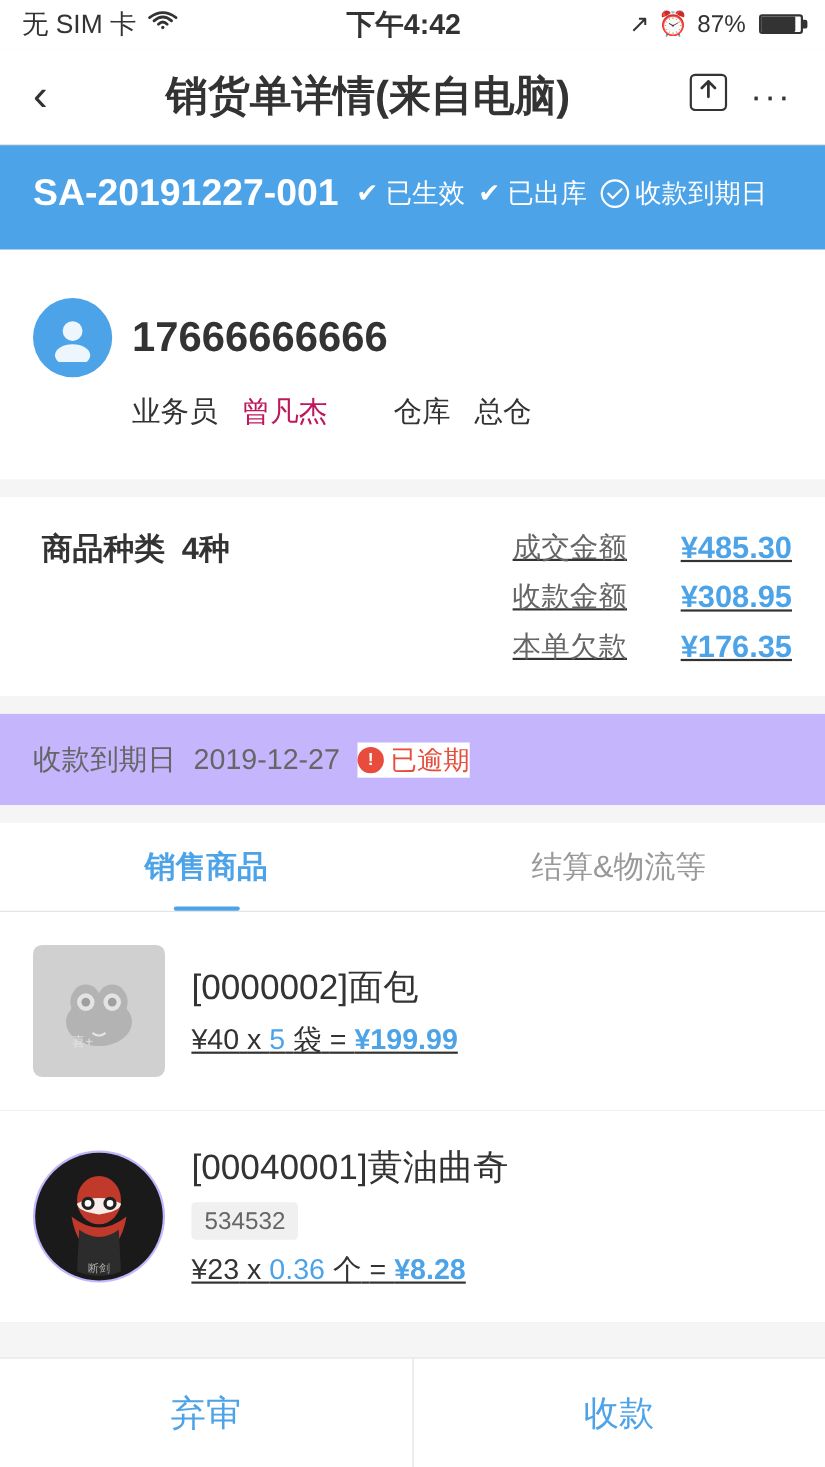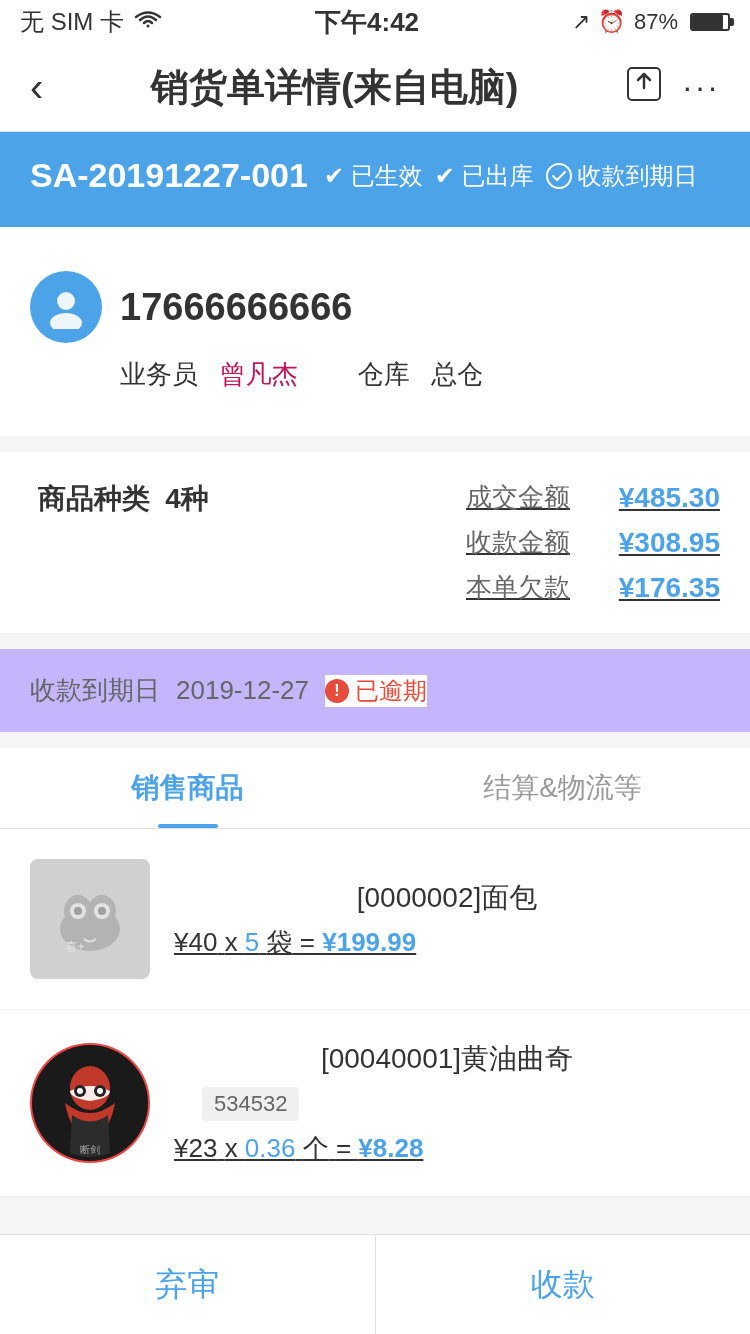--- a/index.html
+++ b/index.html
@@ -197,30 +197,29 @@
       overflow: hidden;
     }
     .product-thumb.owl {
       background: #d0d0d0;
     }
     .product-thumb.black {
       background: #1a1a1a;
       border-radius: 50%;
     }
     .product-info { flex: 1; }
-    .product-name { font-size: 28px; color: #333; margin-bottom: 8px; text-align: center; }
+    .product-name { font-size: 32px; color: #333; margin-bottom: 8px; }
     .product-badge {
       display: inline-block;
       background: #f0f0f0;
       color: #666;
       font-size: 22px;
       padding: 4px 12px;
       border-radius: 4px;
       margin-bottom: 10px;
-      margin-left: 28px;
     }
     .product-price { font-size: 26px; color: #333; text-decoration: underline; }
     .product-price .qty { color: #4DA3E8; }
     .product-price .total { color: #4DA3E8; font-weight: 600; }
 
     
     .bottom-bar {
       position: fixed;
       bottom: 0;
       left: 0;
@@ -393,21 +392,21 @@
         <span> x </span>
         <span class="qty">5</span>
         <span>袋</span>
         <span> = </span>
         <span class="total">¥199.99</span>
       </div>
     </div>
   </div>
 
   <div class="product-item">
-    <div class="product-thumb black" style="border-radius:50%;background:#ef4444;overflow:hidden;">
+    <div class="product-thumb black" style="border-radius:50%;background:#c4b5fd;overflow:hidden;">
       <svg width="120" height="120" viewBox="0 0 120 120">
         <circle cx="60" cy="60" r="58" fill="#1a1a1a"></circle>
 
         <ellipse cx="60" cy="45" rx="20" ry="22" fill="#c0392b"></ellipse>
         <path d="M35 60 Q60 80 85 60 Q80 90 60 95 Q40 90 35 60Z" fill="#c0392b"></path>
 
         <path d="M40 48 Q60 38 80 48 Q80 55 60 58 Q40 55 40 48Z" fill="#fff" opacity="0.9"></path>
 
         <circle cx="50" cy="48" r="6" fill="#222"></circle>
         <circle cx="70" cy="48" r="6" fill="#222"></circle>

